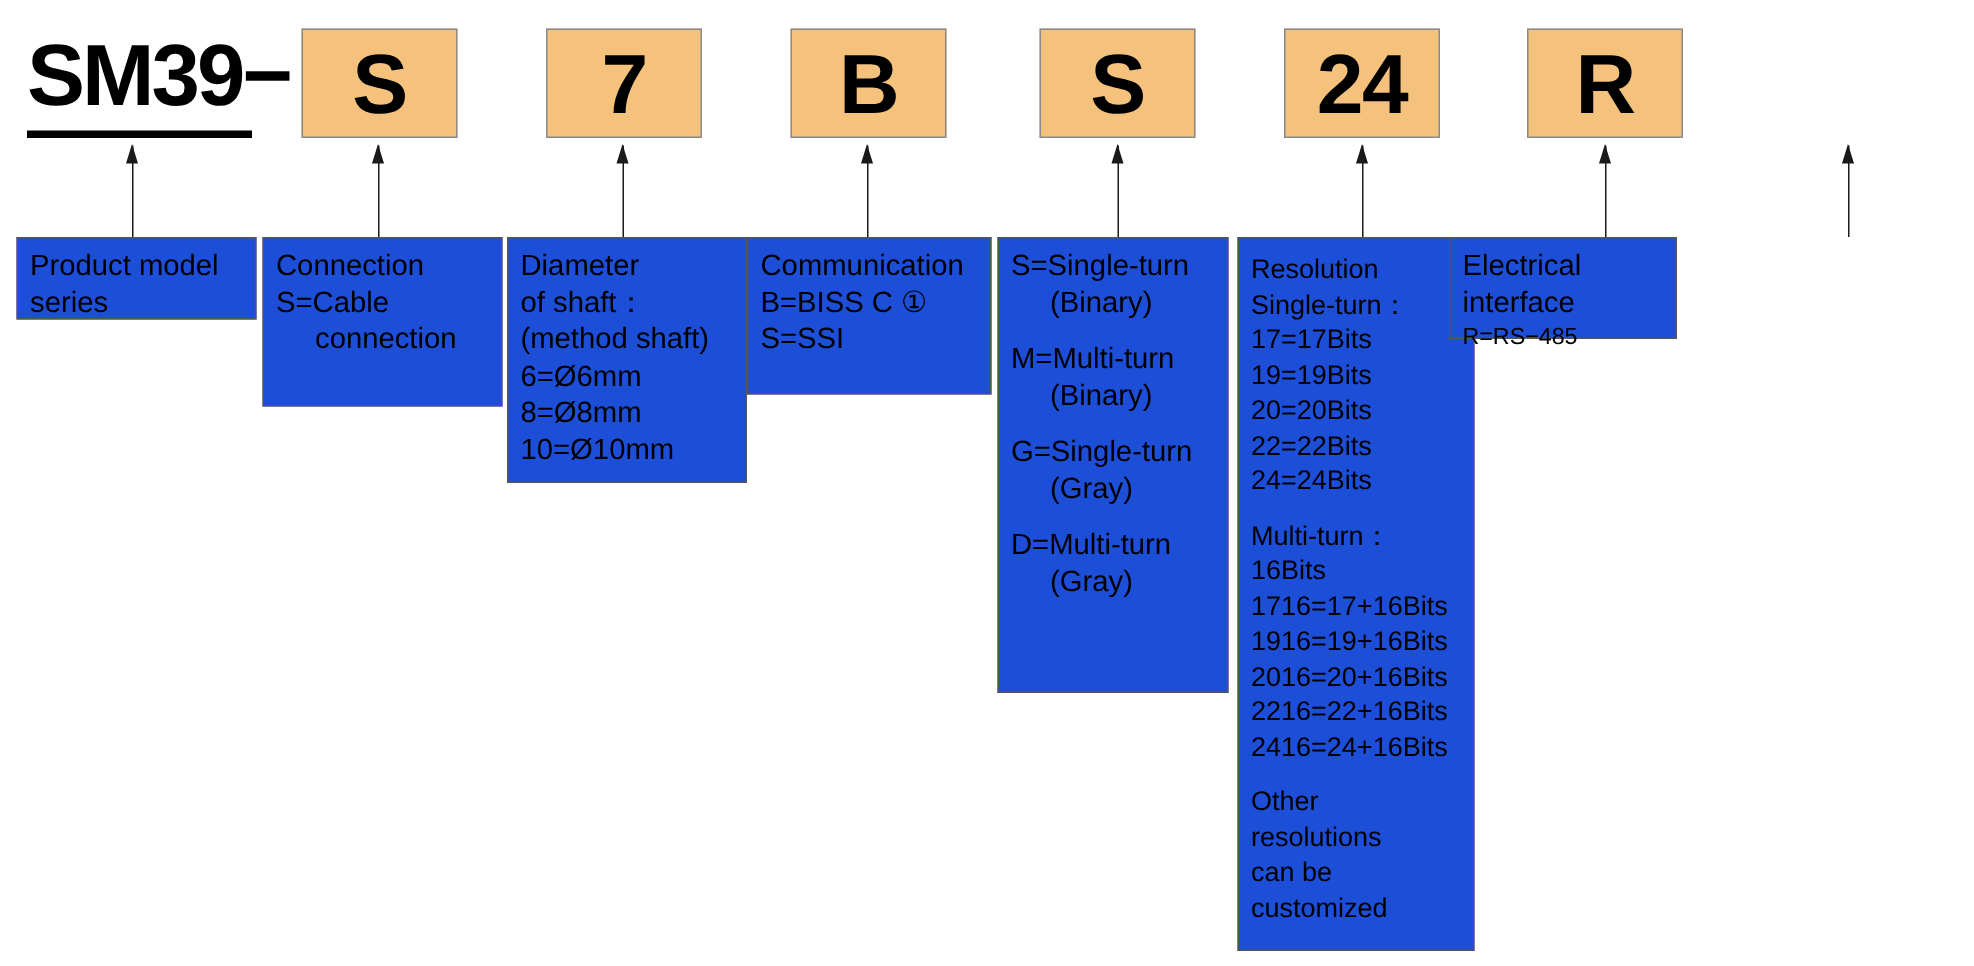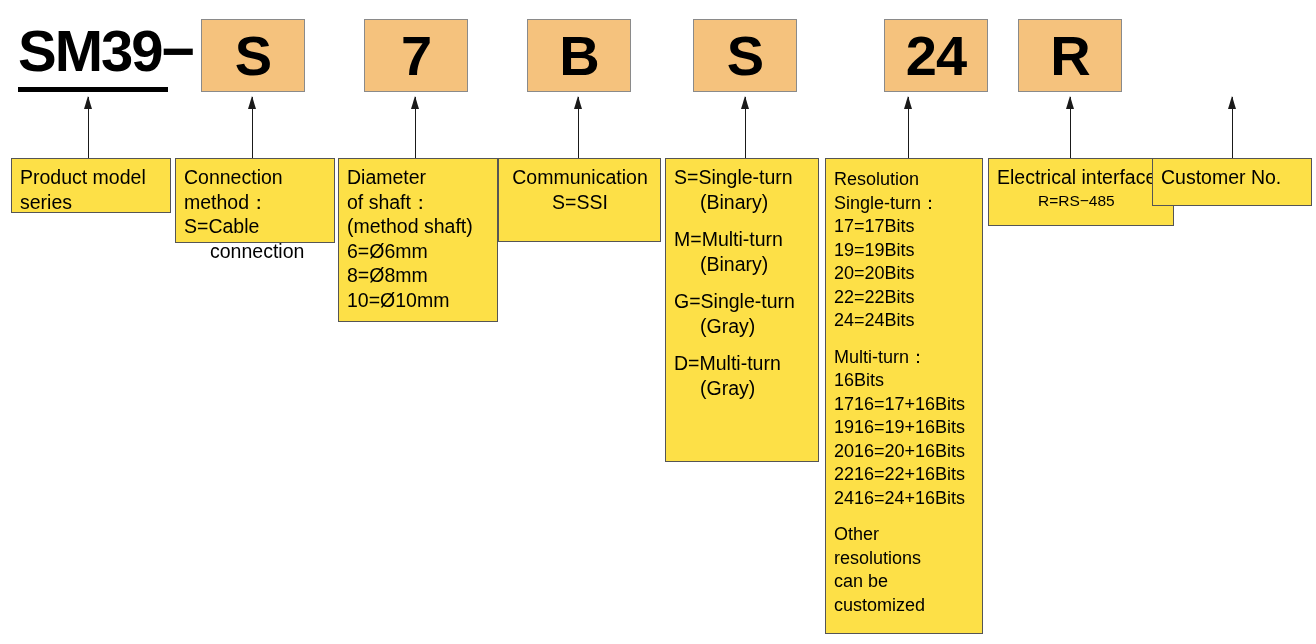--- a/index.html
+++ b/index.html
@@ -60,70 +60,69 @@
     border-left: 4.5px solid transparent;
     border-right: 4.5px solid transparent;
     border-bottom: 13px solid #1a1a1a;
   }
 
   
   .desc-box {
     position: absolute;
     border: 1.5px solid #555555;
     box-sizing: border-box;
-    background: #fde047;
+    background: #1d4ed8;
     padding: 6px 7px 6px 8px;
     font-size: 19.5px;
     line-height: 24.5px;
     white-space: pre-wrap;
   }
   .desc-box .line { display: block; }
   .desc-box .indent { padding-left: 26px; }
   .desc-box .gap { display: block; height: 13px; }
-  .desc-box .small { font-size: 15.5px; line-height: 21px; margin-left: 41px; }
+  .desc-box .small { font-size: 15.5px; line-height: 21px; }
   .desc-box.res { font-size: 18px; line-height: 23.5px; padding-top: 9px; }
 </style>
 </head>
 <body>
 
 <div id="canvas">
 
   <div class="code-cell plain" style="left:18px; top:14px; width:150px; height:78px;">SM39−</div>
 
   <div class="code-cell" style="left:201px; top:19px; width:104px; height:73px;">S</div>
 
   <div class="code-cell" style="left:364px; top:19px; width:104px; height:73px;">7</div>
 
   <div class="code-cell" style="left:527px; top:19px; width:104px; height:73px;">B</div>
 
   <div class="code-cell" style="left:693px; top:19px; width:104px; height:73px;">S</div>
 
-  <div class="code-cell" style="left:884px; top:19px; width:104px; height:73px;">24</div>
+  <div class="code-cell" style="left:856px; top:19px; width:104px; height:73px;">24</div>
 
   <div class="code-cell" style="left:1018px; top:19px; width:104px; height:73px;">R</div>
 
 
   <div class="arrow" style="left:88px; top:97px; height:61px;"></div>
   <div class="arrow" style="left:252px; top:97px; height:61px;"></div>
   <div class="arrow" style="left:415px; top:97px; height:61px;"></div>
   <div class="arrow" style="left:578px; top:97px; height:61px;"></div>
   <div class="arrow" style="left:745px; top:97px; height:61px;"></div>
   <div class="arrow" style="left:908px; top:97px; height:61px;"></div>
   <div class="arrow" style="left:1070px; top:97px; height:61px;"></div>
   <div class="arrow" style="left:1232px; top:97px; height:61px;"></div>
 
   <div class="desc-box" style="left:11px; top:158px; width:160px; height:55px;"><span class="line">Product model</span><span class="line">series</span></div>
 
-  <div class="desc-box" style="left:175px; top:158px; width:160px; height:85px;"><span class="line">Connection</span><span class="line">method：</span><span class="line">S=Cable</span><span class="line indent">connection</span></div>
+  <div class="desc-box" style="left:175px; top:158px; width:160px; height:113px;"><span class="line">Connection</span><span class="line">S=Cable</span><span class="line indent">connection</span></div>
 
   <div class="desc-box" style="left:338px; top:158px; width:160px; height:164px;"><span class="line">Diameter</span><span class="line">of shaft：</span><span class="line">(method shaft)</span><span class="line">6=Ø6mm</span><span class="line">8=Ø8mm</span><span class="line">10=Ø10mm</span></div>
 
-  <div class="desc-box" style="left:498px; top:158px; width:163px; height:84px;text-align:center;"><span class="line">Communication</span><span class="line">S=SSI</span></div>
+  <div class="desc-box" style="left:498px; top:158px; width:163px; height:105px;"><span class="line">Communication</span><span class="line">B=BISS C ①</span><span class="line">S=SSI</span></div>
 
   <div class="desc-box" style="left:665px; top:158px; width:154px; height:304px;"><span class="line">S=Single-turn</span><span class="line indent">(Binary)</span><span class="gap"></span><span class="line">M=Multi-turn</span><span class="line indent">(Binary)</span><span class="gap"></span><span class="line">G=Single-turn</span><span class="line indent">(Gray)</span><span class="gap"></span><span class="line">D=Multi-turn</span><span class="line indent">(Gray)</span></div>
 
   <div class="desc-box res" style="left:825px; top:158px; width:158px; height:476px;"><span class="line">Resolution</span><span class="line">Single-turn：</span><span class="line">17=17Bits</span><span class="line">19=19Bits</span><span class="line">20=20Bits</span><span class="line">22=22Bits</span><span class="line">24=24Bits</span><span class="gap"></span><span class="line">Multi-turn：16Bits</span><span class="line">1716=17+16Bits</span><span class="line">1916=19+16Bits</span><span class="line">2016=20+16Bits</span><span class="line">2216=22+16Bits</span><span class="line">2416=24+16Bits</span><span class="gap"></span><span class="line">Other</span><span class="line">resolutions</span><span class="line">can be</span><span class="line">customized</span></div>
 
-  <div class="desc-box" style="left:988px; top:158px; width:186px; height:68px;"><span class="line">Electrical interface</span><span class="line small">R=RS−485</span></div>
+  <div class="desc-box" style="left:966px; top:158px; width:152px; height:68px;"><span class="line">Electrical interface</span><span class="line small">R=RS−485</span></div>
 
-  <div class="desc-box" style="left:1152px; top:158px; width:160px; height:48px;"><span class="line">Customer No.</span></div>
 
 </div>
 
 </body></html>

